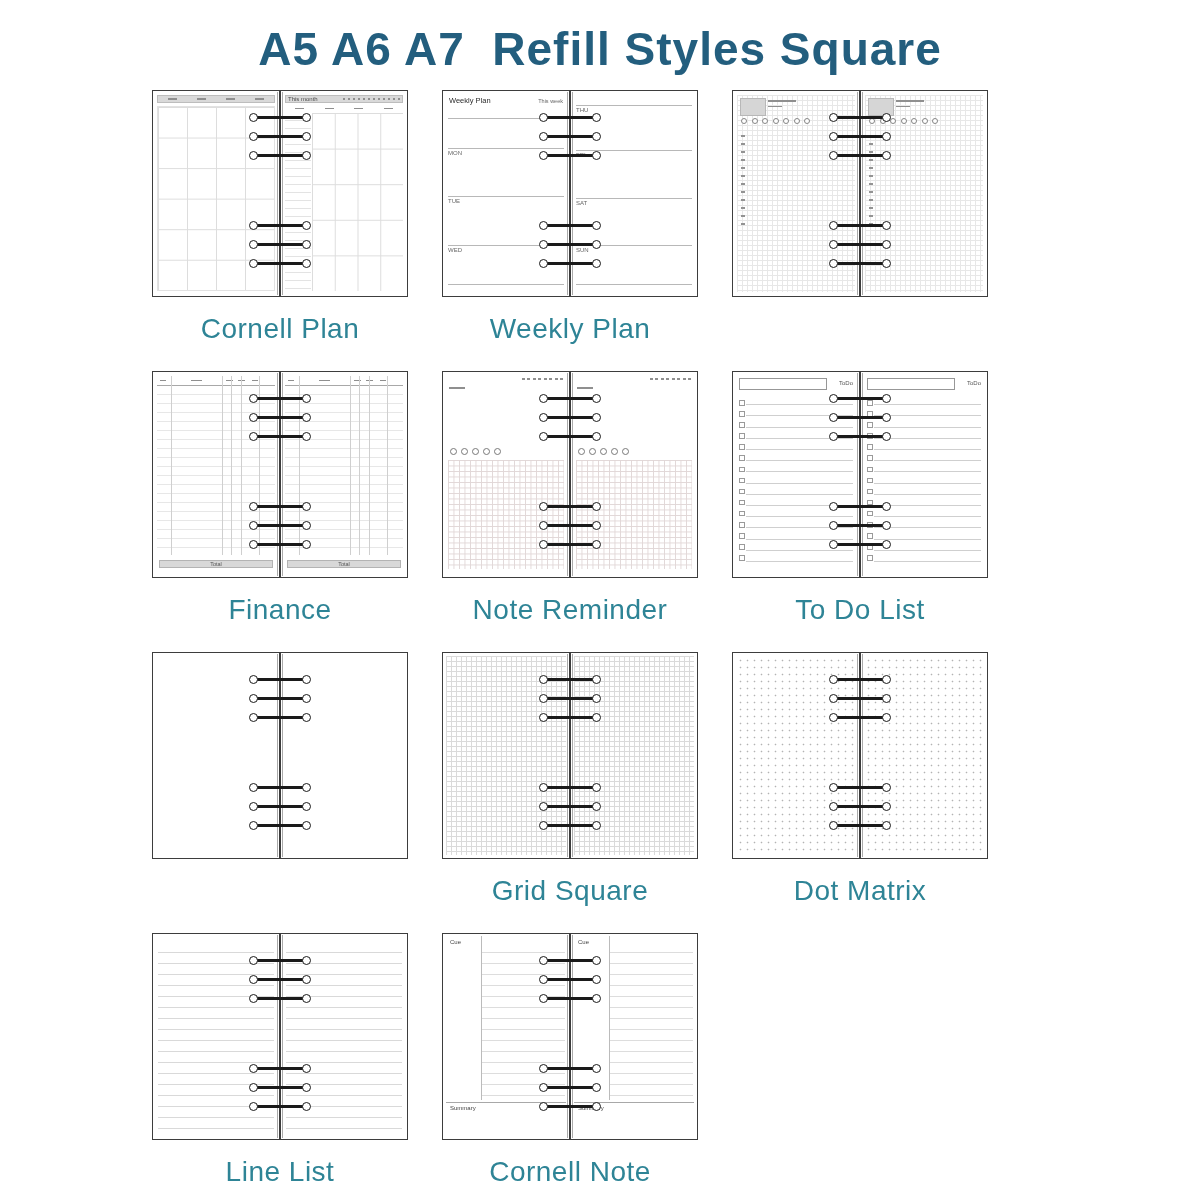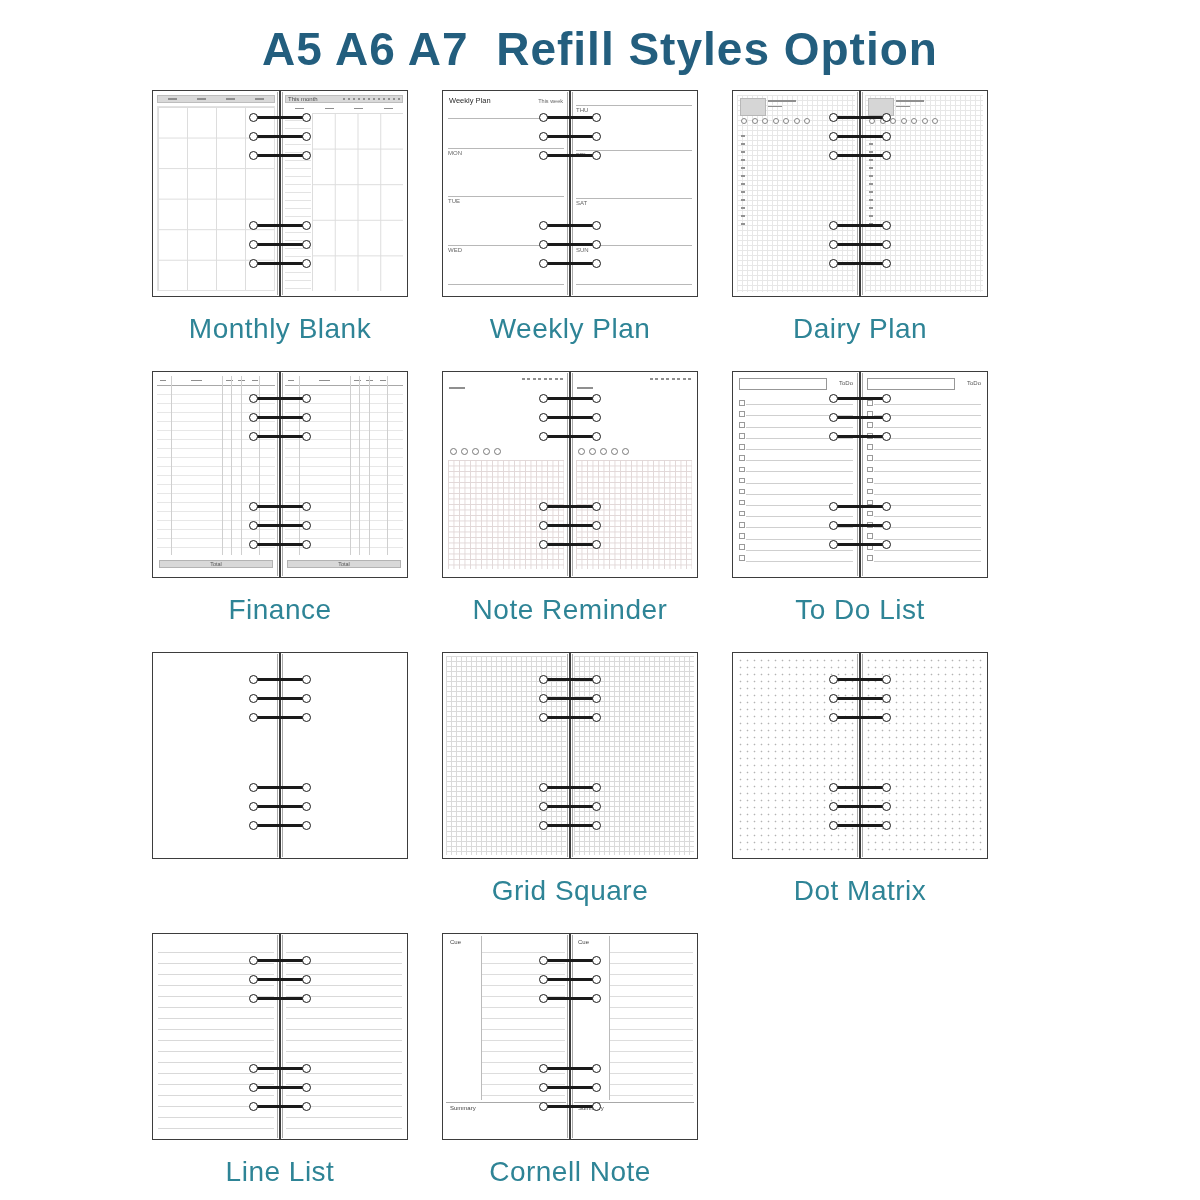--- a/index.html
+++ b/index.html
@@ -111,21 +111,21 @@
   .cn-vline{position:absolute;top:2px;height:80%;left:30%;width:1px;background:#bbb;}
   .cn-lines{position:absolute;top:8px;left:31%;right:4px;height:calc(82% - 12px);
     background:repeating-linear-gradient(transparent 0 10px,#ddd 10px 11px);}
   .cn-hline{position:absolute;left:3px;right:3px;top:82%;height:1px;background:#a8a8a8;}
   .cn-sum{position:absolute;top:calc(82% + 3px);left:7px;font-size:6px;color:#444;}
 </style>
 </head>
 <body>
 
 <div>
-  <h1 class="title">A5 A6 A7  Refill Styles Option</h1>
+  <h1 class="title">A5 A6 A7  Refill Styles Square</h1>
 
   <div class="grid">
 
     <div class="card">
       <div class="spread">
         <div class="page">
           <div class="mp-head">
               <i class="mt" style="width:9px"></i>
               <i class="mt" style="width:9px"></i>
               <i class="mt" style="width:9px"></i>
@@ -166,21 +166,21 @@
               <span class="ring"></span>
               <span class="ring"></span>
             </div>
           <div class="ring-cluster b">
               <span class="ring"></span>
               <span class="ring"></span>
               <span class="ring"></span>
             </div>
         </div>
       </div>
-      <div class="label">Monthly Blank</div>
+      <div class="label">Cornell Plan</div>
     </div>
 
     <div class="card">
       <div class="spread">
         <div class="page">
           <div class="wk-title">Weekly Plan</div>
           <div class="wk-corner">This week</div>
           <div class="wk-sec" style="top:13%"></div>
           <div class="wk-sec" style="top:28%"><span>MON</span></div>
           <div class="wk-sec" style="top:51%"><span>TUE</span></div>
@@ -280,21 +280,20 @@
               <span class="ring"></span>
               <span class="ring"></span>
             </div>
           <div class="ring-cluster b">
               <span class="ring"></span>
               <span class="ring"></span>
               <span class="ring"></span>
             </div>
         </div>
       </div>
-      <div class="label">Dairy Plan</div>
     </div>
 
     <div class="card">
       <div class="spread">
         <div class="page">
           <div class="fin-head">
               <i class="mt" style="width:6px;margin-left:3px"></i>
               <i class="mt" style="width:11px;margin-left:25px"></i>
               <i class="mt" style="width:7px;margin-left:24px"></i>
               <i class="mt" style="width:7px;margin-left:5px"></i>

